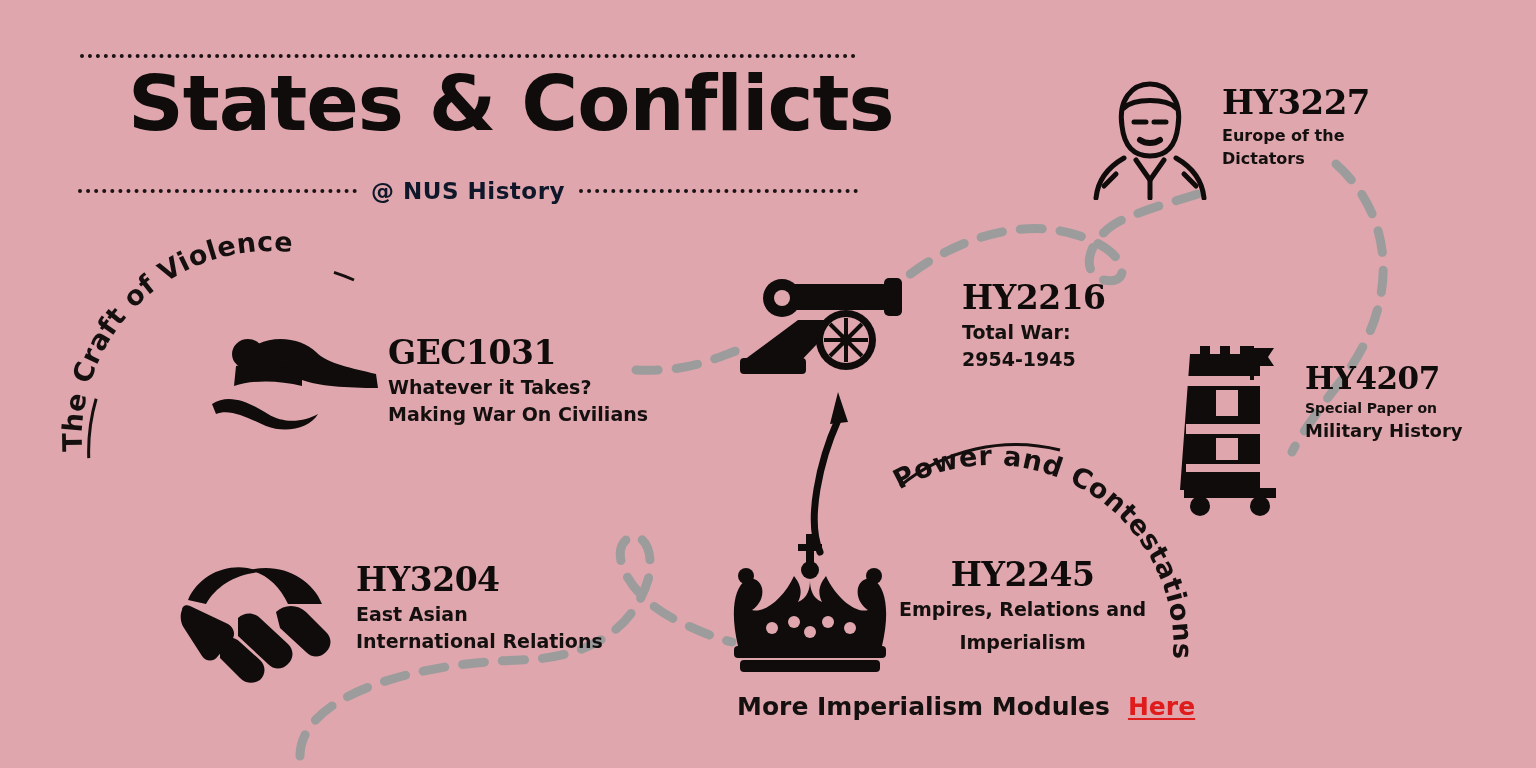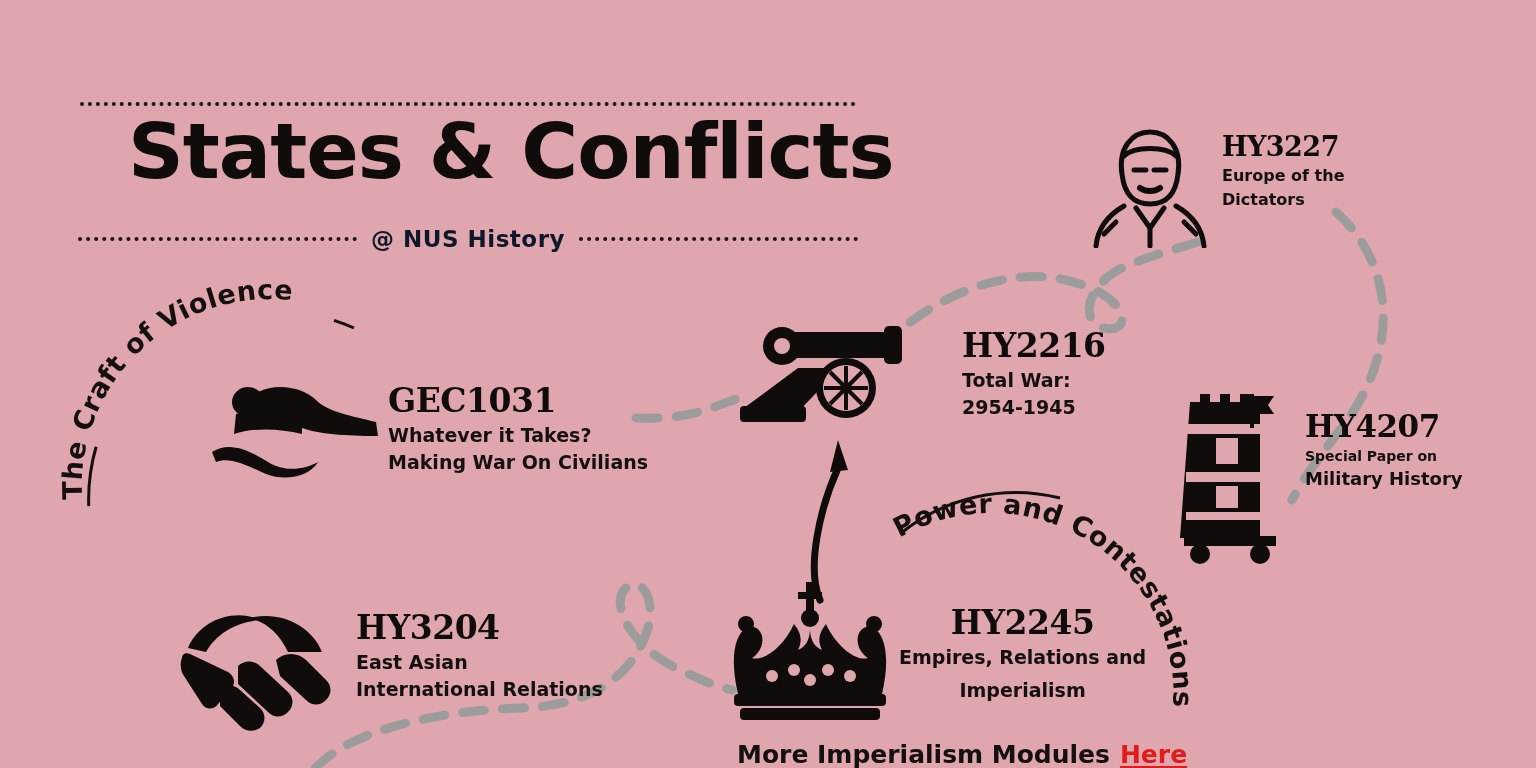--- a/index.html
+++ b/index.html
@@ -12,21 +12,20 @@
     background: #dfa7ad;
     font-family: "DejaVu Sans", sans-serif;
     overflow: hidden;
     position: relative;
   }
   .stage {
     position: absolute;
     inset: 0;
     width: 1536px;
     height: 684px;
-    margin-top: 48px;
   }
   .abs { position: absolute; }
 
   
   .dotline {
     position: absolute;
     border-top: 4px dotted #1a1214;
     height: 0;
   }
   #dot-top { left: 80px; top: 54px; width: 776px; }
@@ -80,21 +79,21 @@
   }
   .entry .desc {
     font-family: "DejaVu Sans", sans-serif;
     font-weight: bold;
     font-size: 19px;
     line-height: 1.45;
     color: #14100f;
     margin-top: 3px;
     white-space: nowrap;
   }
-  .entry.small .code { font-size: 27px; }
+  .entry.small .code { font-size: 34px; }
   .entry.small .desc { font-size: 16px; }
 
   
   #entry-gec1031 { left: 388px; top: 336px; }
   #entry-hy2216  { left: 962px; top: 281px; }
   #entry-hy3227  { left: 1222px; top: 85px; }
   #entry-hy4207  { left: 1305px; top: 362px; }
   #entry-hy3204  { left: 356px; top: 563px; }
   #entry-hy2245  { left: 899px; top: 558px; text-align: center; }
 
@@ -114,21 +113,21 @@
   
   .icon-svg { display: block; }
 
   
   #footer-line {
     position: absolute;
     left: 737px;
     top: 692px;
     display: flex;
     align-items: baseline;
-    gap: 10px;
+    gap: 18px;
   }
   #footer-line .flabel {
     font-family: "DejaVu Sans", sans-serif;
     font-weight: bold;
     font-size: 25px;
     color: #14100f;
     white-space: nowrap;
   }
   #footer-line .flink {
     font-family: "DejaVu Sans", sans-serif;

